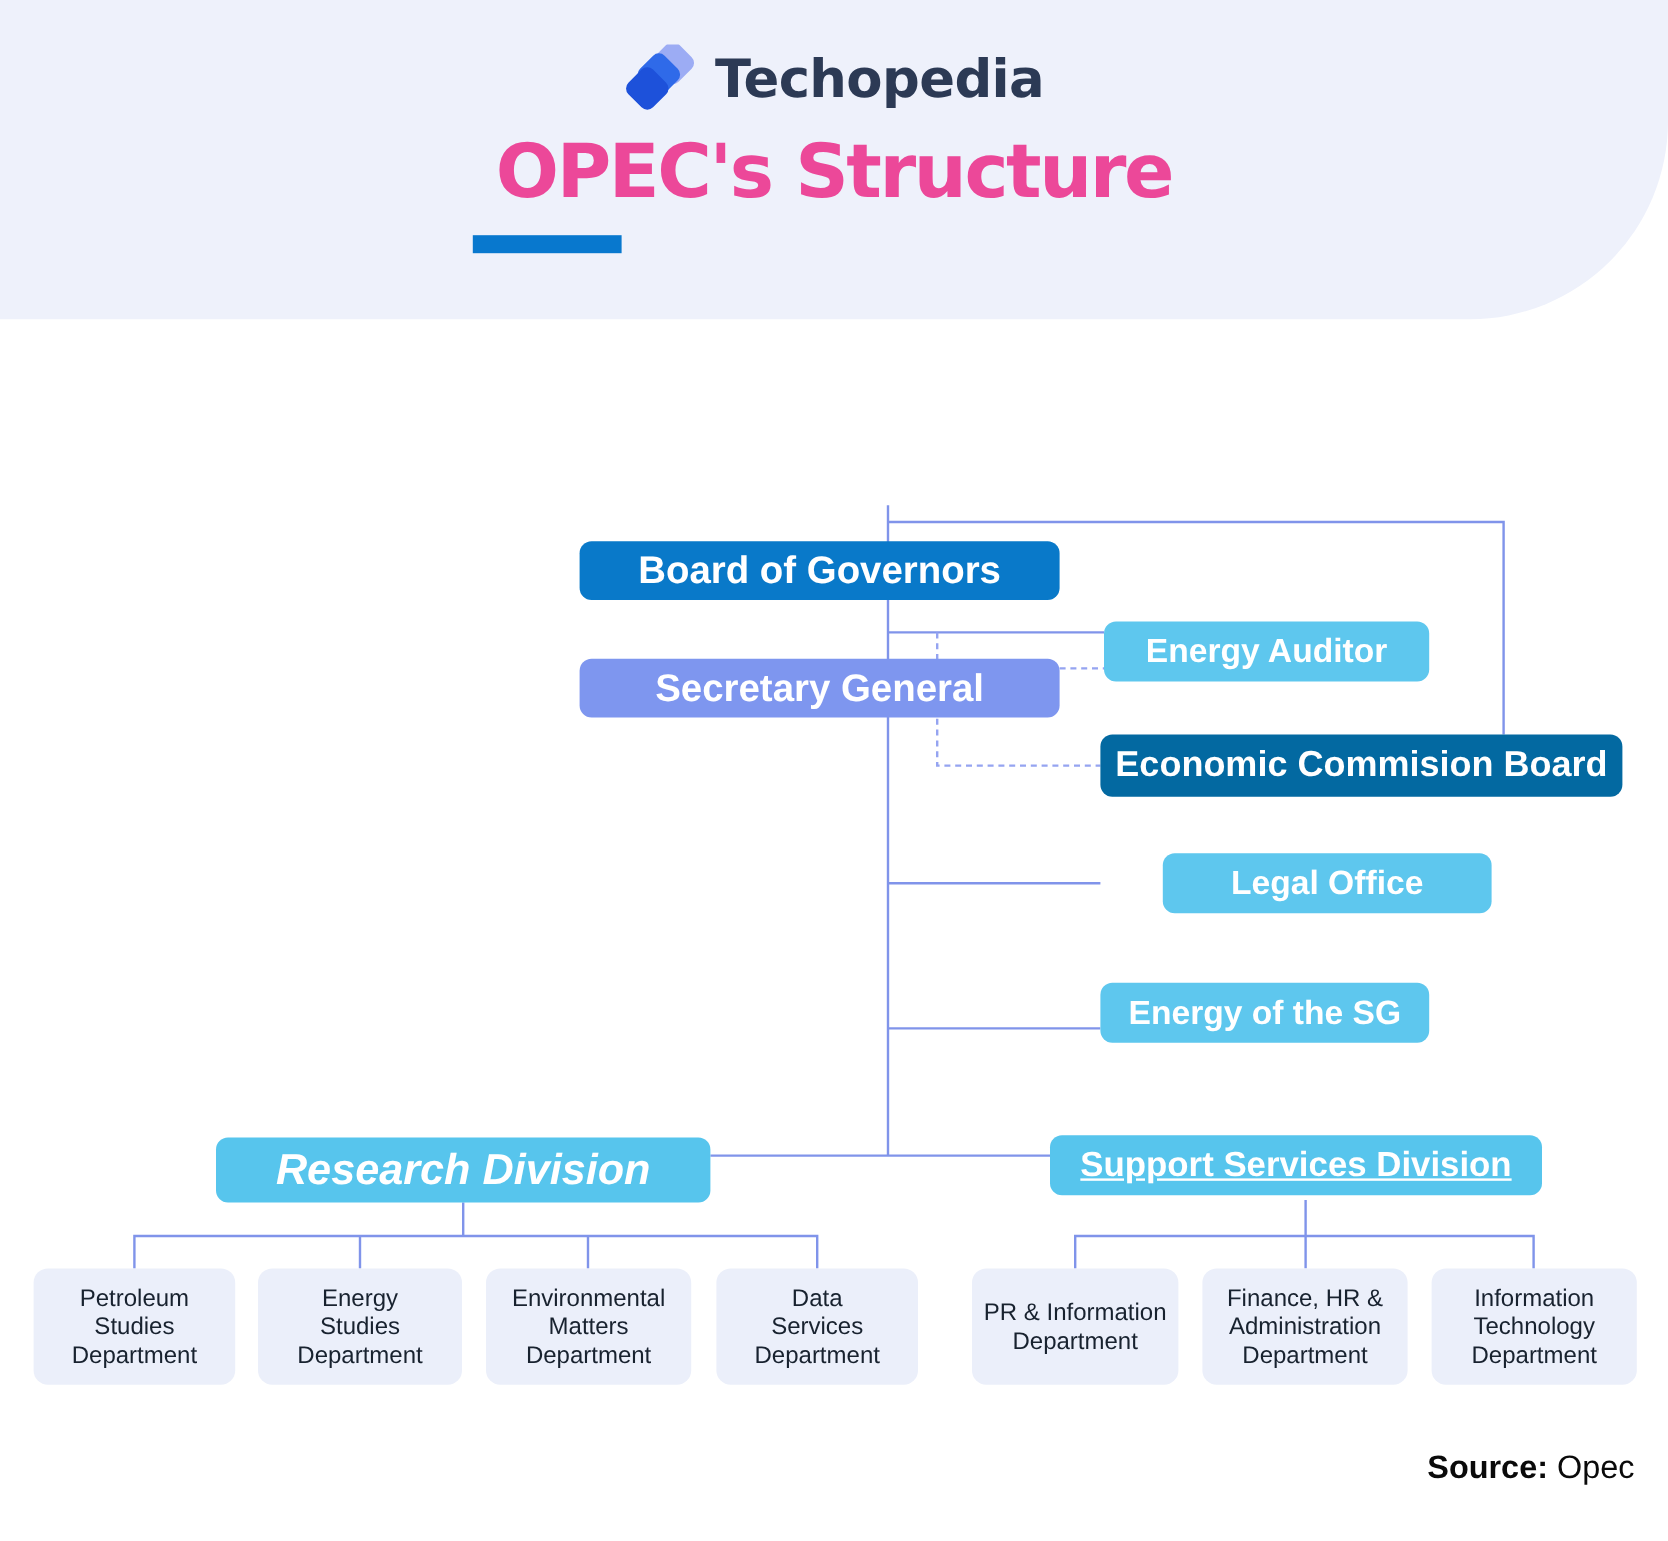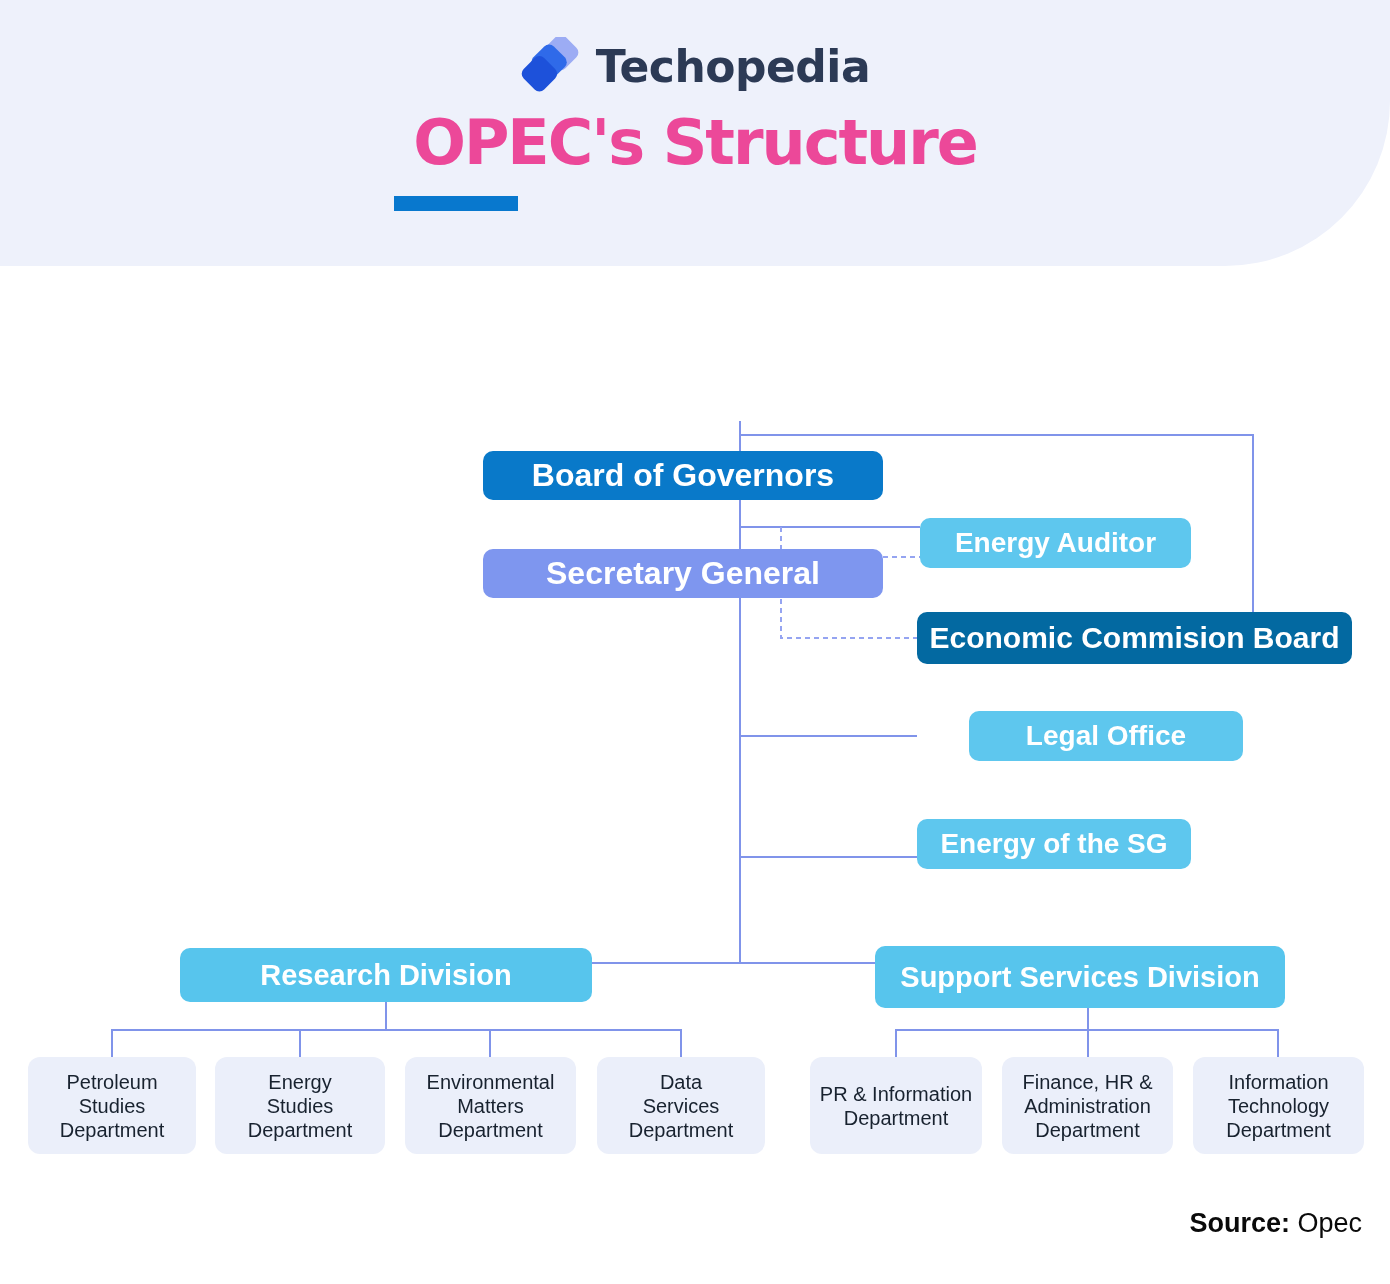--- a/index.html
+++ b/index.html
@@ -38,22 +38,22 @@
     position:absolute;z-index:2;display:flex;align-items:center;justify-content:center;
     color:#ffffff;font-weight:700;border-radius:10px;text-align:center;
   }
   #n-conference{left:483px;top:372px;width:400px;height:49px;background:#0b4fd1;font-size:32px;}
   #n-board     {left:483px;top:451px;width:400px;height:49px;background:#0979c9;font-size:32px;}
   #n-secretary {left:483px;top:549px;width:400px;height:49px;background:#7e96ef;font-size:32px;}
   #n-auditor   {left:920px;top:518px;width:271px;height:50px;background:#5ec7ee;font-size:28px;}
   #n-economic  {left:917px;top:612px;width:435px;height:52px;background:#0369a1;font-size:30px;}
   #n-legal     {left:969px;top:711px;width:274px;height:50px;background:#5ec7ee;font-size:28px;}
   #n-officesg  {left:917px;top:819px;width:274px;height:50px;background:#5ec7ee;font-size:28px;}
-  #n-research  {left:180px;top:948px;width:412px;height:54px;background:#57c5ed;font-size:29px;}
-  #n-support   {left:875px;top:946px;width:410px;height:62px;background:#57c5ed;font-size:29px;}
+  #n-research  {left:180px;top:948px;width:412px;height:54px;background:#57c5ed;font-size:36px;font-style:italic;}
+  #n-support   {left:875px;top:946px;width:410px;height:50px;background:#57c5ed;font-size:29px;text-decoration:underline;}
   
   .dept{
     position:absolute;top:1057px;height:97px;z-index:2;
     background:#ebeffa;border-radius:12px;
     display:flex;align-items:center;justify-content:center;
     text-align:center;color:#18222f;font-size:20px;line-height:24px;
     font-weight:500;white-space:pre-line;
   }
   #d-r0{left:28px;width:168px;}
   #d-r1{left:215px;width:170px;}

